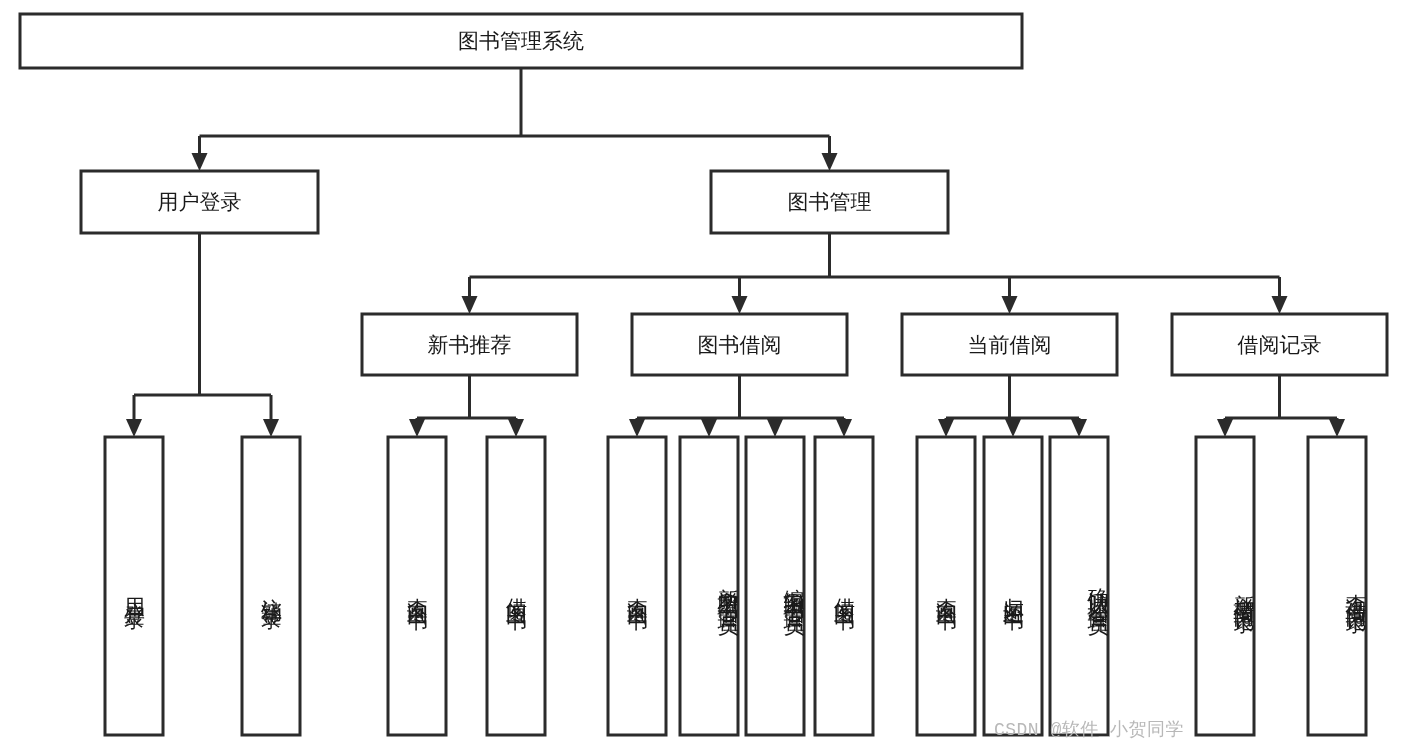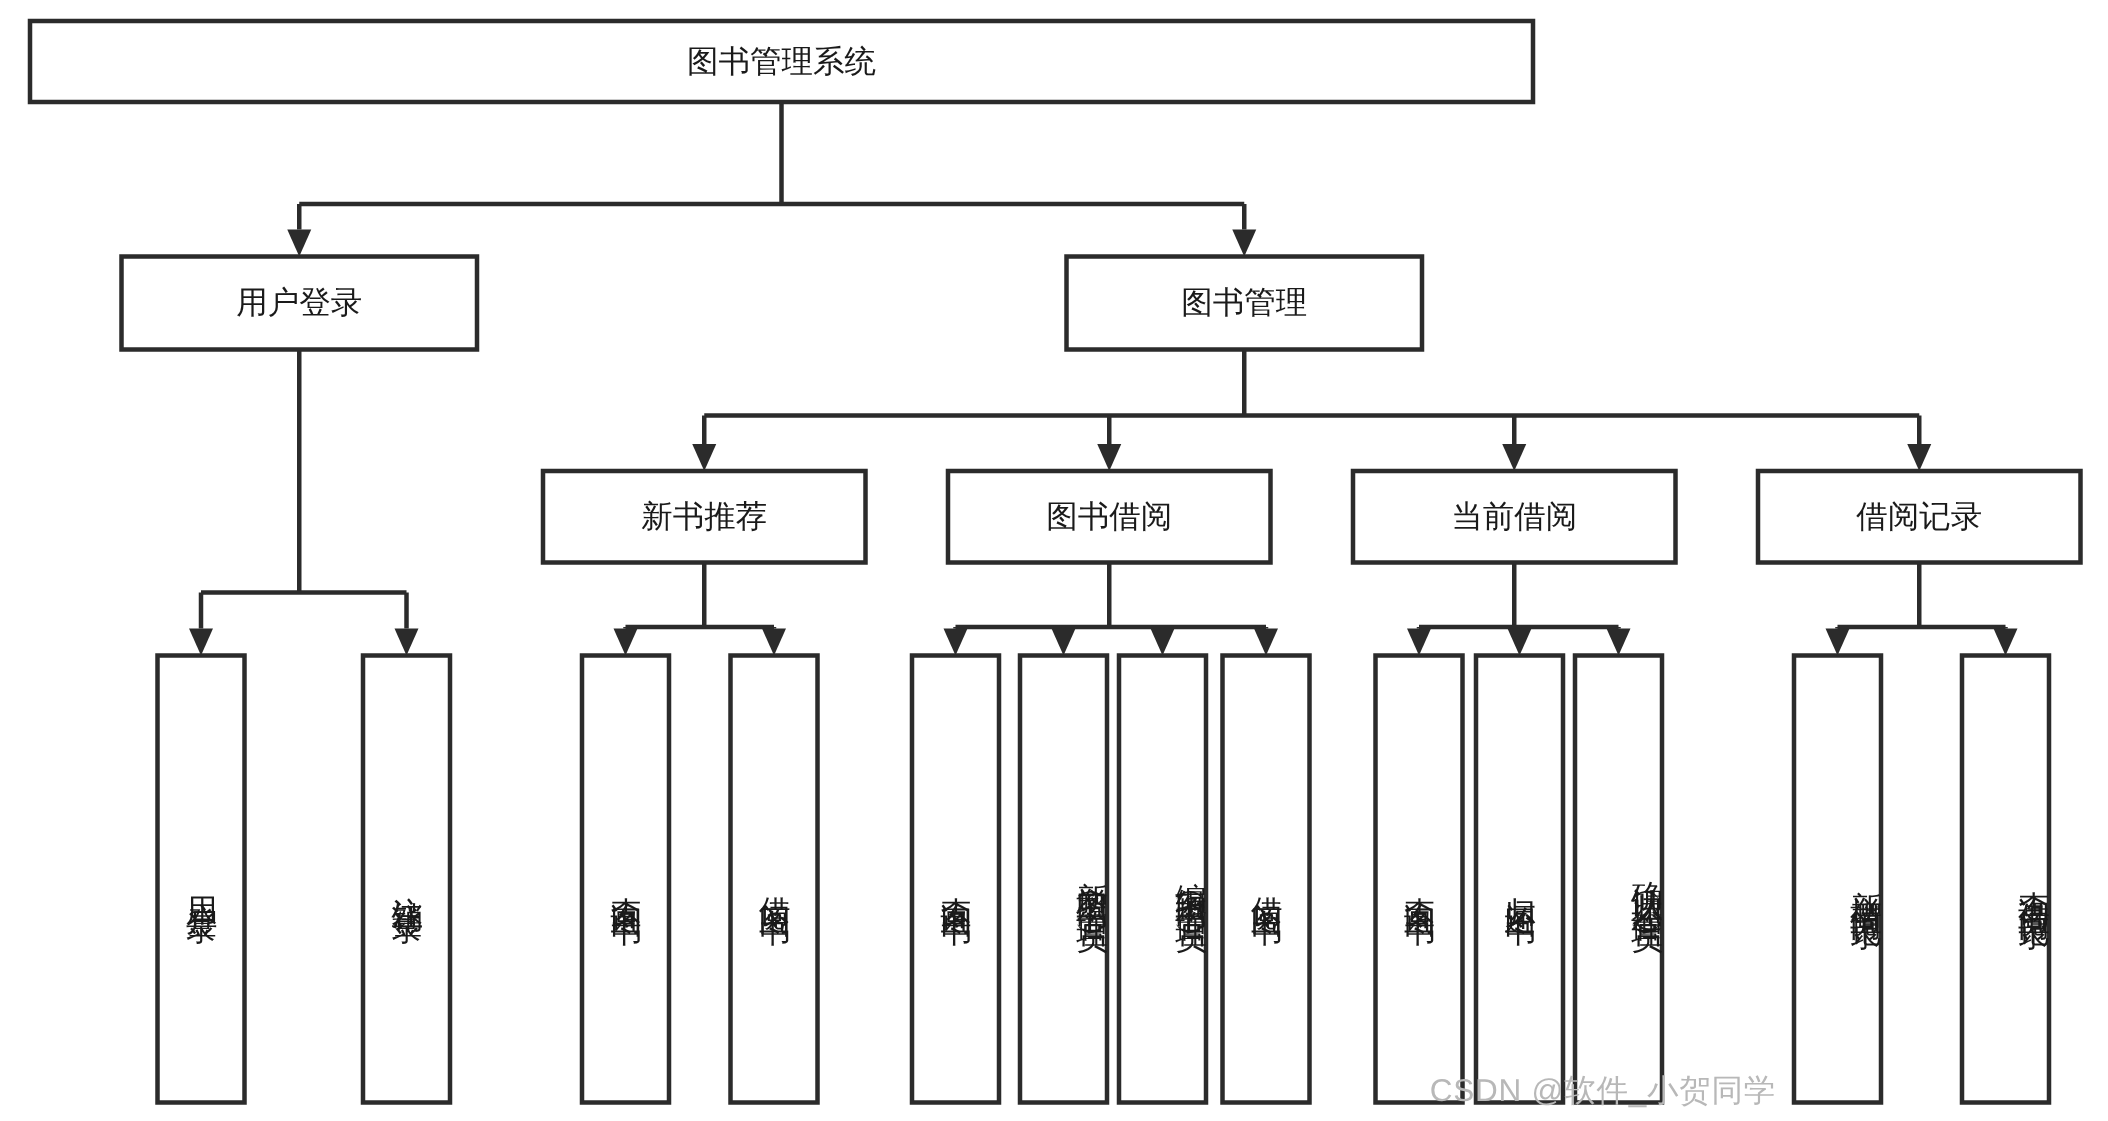--- a/index.html
+++ b/index.html
@@ -60,22 +60,22 @@
     white-space: nowrap;
     display: flex;
     align-items: flex-start;
     justify-content: center;
     pointer-events: none;
   }
   .watermark {
     position: absolute;
     right: 14px;
     bottom: 6px;
-    font-family: Liberation Sans, sans-serif;
-    font-size: 21px;
+    font-family: Liberation Mono, monospace;
+    font-size: 18px;
     color: #b8b8b8;
     letter-spacing: 0.5px;
     white-space: nowrap;
   }
 </style>
 </head>
 <body>
 
 <div id="diagram-root">
   <svg class="flow" viewBox="0 0 1405 747" xmlns="http://www.w3.org/2000/svg">

